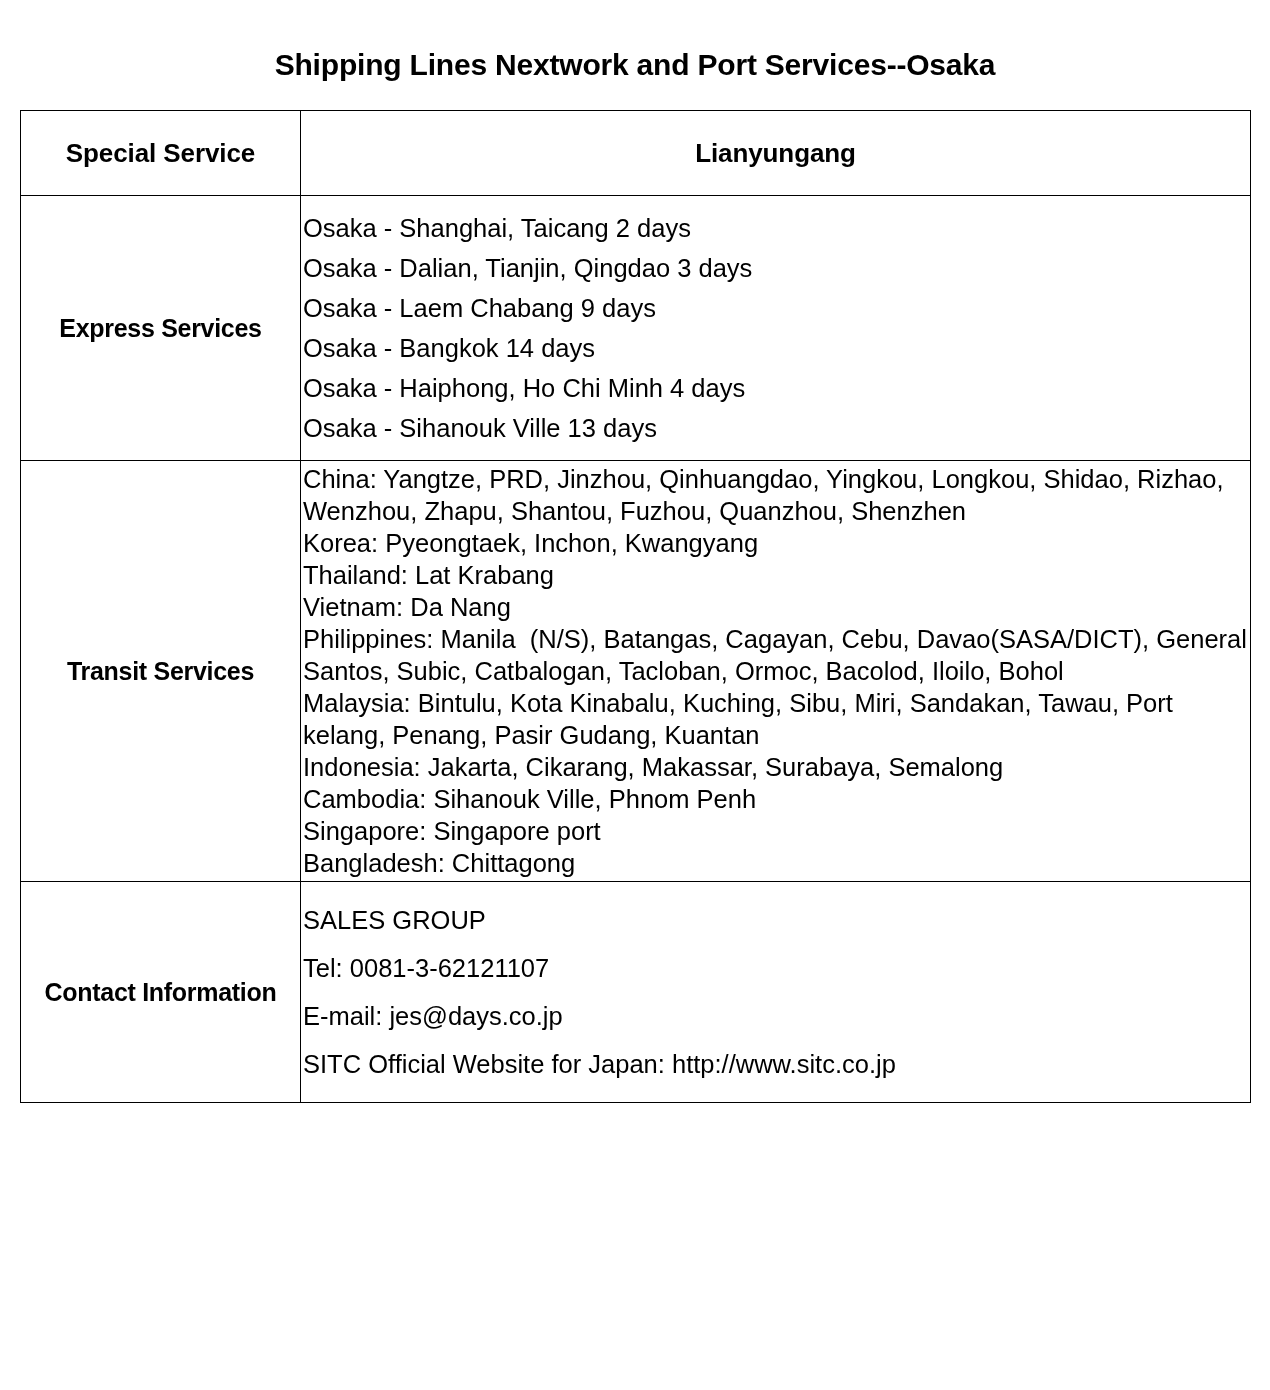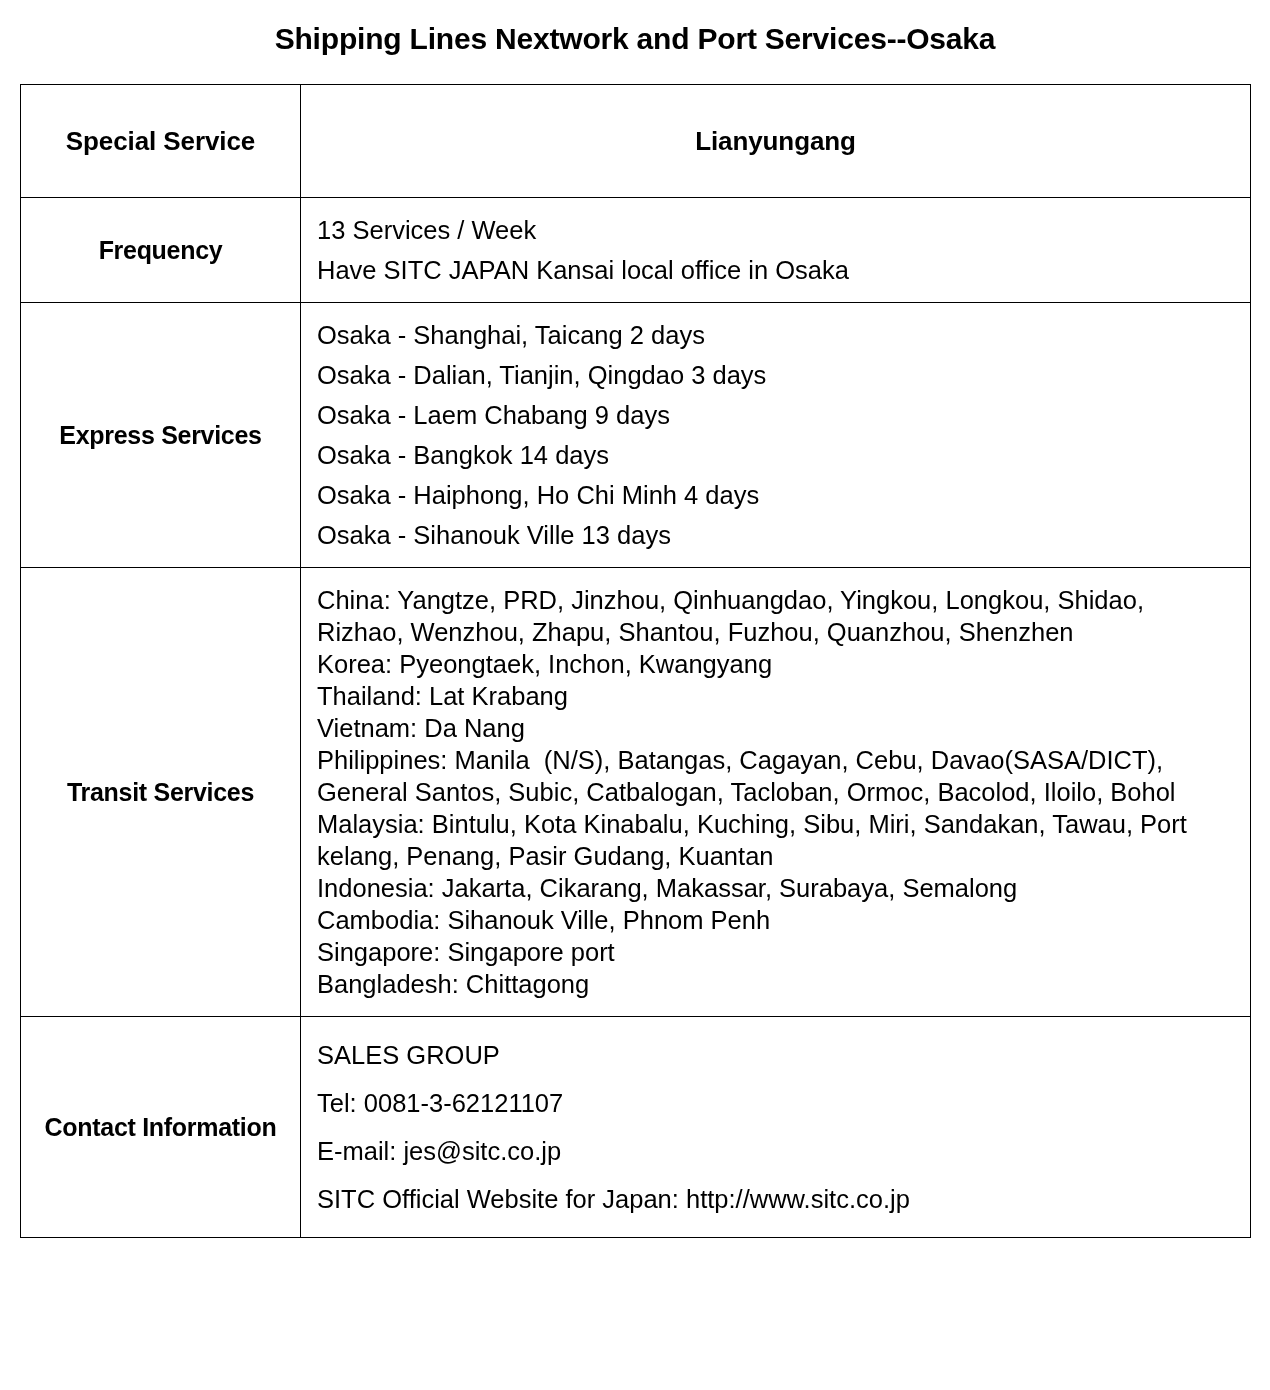--- a/index.html
+++ b/index.html
@@ -20,38 +20,38 @@
     width: 1270px;
     height: 1390px;
     box-sizing: border-box;
   }
 
   .doc-title {
     text-align: center;
     font-size: 30px;
     font-weight: bold;
     letter-spacing: -0.2px;
-    padding-top: 22px;
+    padding-top: 48px;
     padding-bottom: 0;
     line-height: 1.1;
   }
 
   table.svc-table {
     border-collapse: collapse;
     table-layout: fixed;
     margin-left: 20px;
     margin-top: 29px;
     width: 1230px;
   }
 
   table.svc-table td,
   table.svc-table th {
     border: 1.6px solid #000000;
     vertical-align: middle;
-    padding: 16px;
+    padding: 2px;
   }
 
   col.c-label { width: 280px; }
   col.c-desc  { width: 950px; }
 
   .hdr-cell {
     text-align: center;
     font-size: 26px;
     font-weight: bold;
     height: 80px;
@@ -102,27 +102,20 @@
       <col class="c-label">
       <col class="c-desc">
     </colgroup>
     <tbody>
 
       <tr>
         <th class="hdr-cell">Special Service</th>
         <th class="hdr-cell">Lianyungang</th>
       </tr>
 
-      <tr>
-        <td class="label-cell">Frequency</td>
-        <td class="desc-cell loose">
-          <span class="line">13 Services / Week</span>
-          <span class="line">Have SITC JAPAN Kansai local office in Osaka</span>
-        </td>
-      </tr>
 
       <tr>
         <td class="label-cell">Express Services</td>
         <td class="desc-cell loose">
           <span class="line">Osaka - Shanghai, Taicang 2 days</span>
           <span class="line">Osaka - Dalian, Tianjin, Qingdao 3 days</span>
           <span class="line">Osaka - Laem Chabang 9 days</span>
           <span class="line">Osaka - Bangkok 14 days</span>
           <span class="line">Osaka - Haiphong, Ho Chi Minh 4 days</span>
           <span class="line">Osaka - Sihanouk Ville 13 days</span>
@@ -144,21 +137,21 @@
           <span class="wrapline">Singapore: Singapore port</span>
           <span class="wrapline">Bangladesh: Chittagong</span>
         </td>
       </tr>
 
       <tr>
         <td class="label-cell">Contact Information</td>
         <td class="desc-cell contact">
           <span class="line">SALES GROUP</span>
           <span class="line">Tel: 0081-3-62121107</span>
-          <span class="line">E-mail: jes@sitc.co.jp</span>
+          <span class="line">E-mail: jes@days.co.jp</span>
           <span class="line">SITC Official Website for Japan: http://www.sitc.co.jp</span>
         </td>
       </tr>
 
     </tbody>
   </table>
 
 </div>
 
 </body></html>

